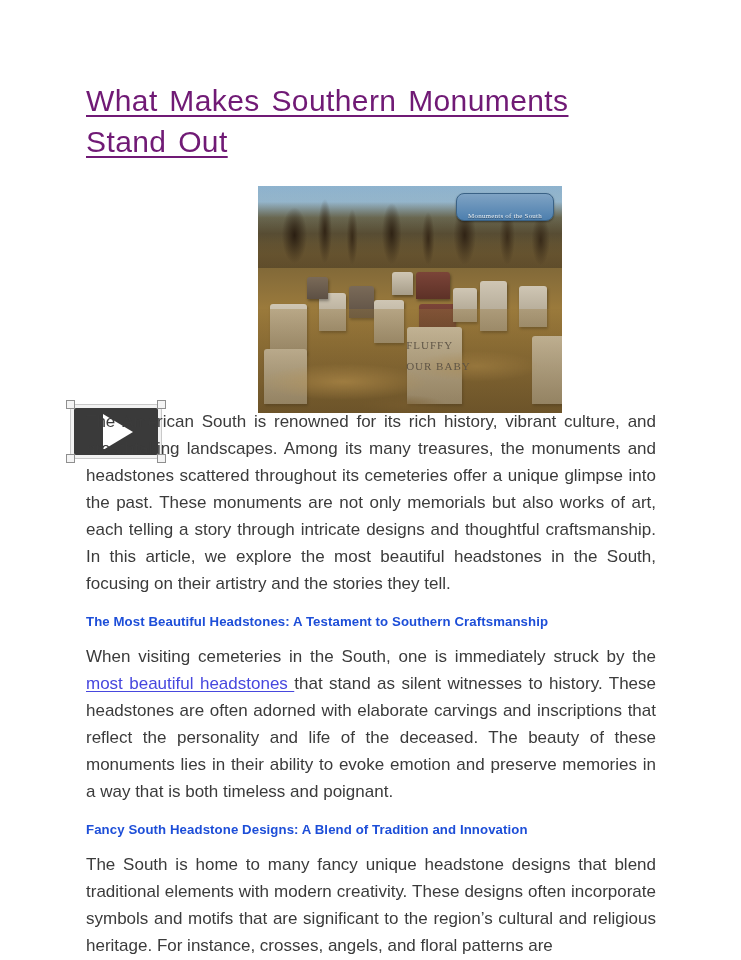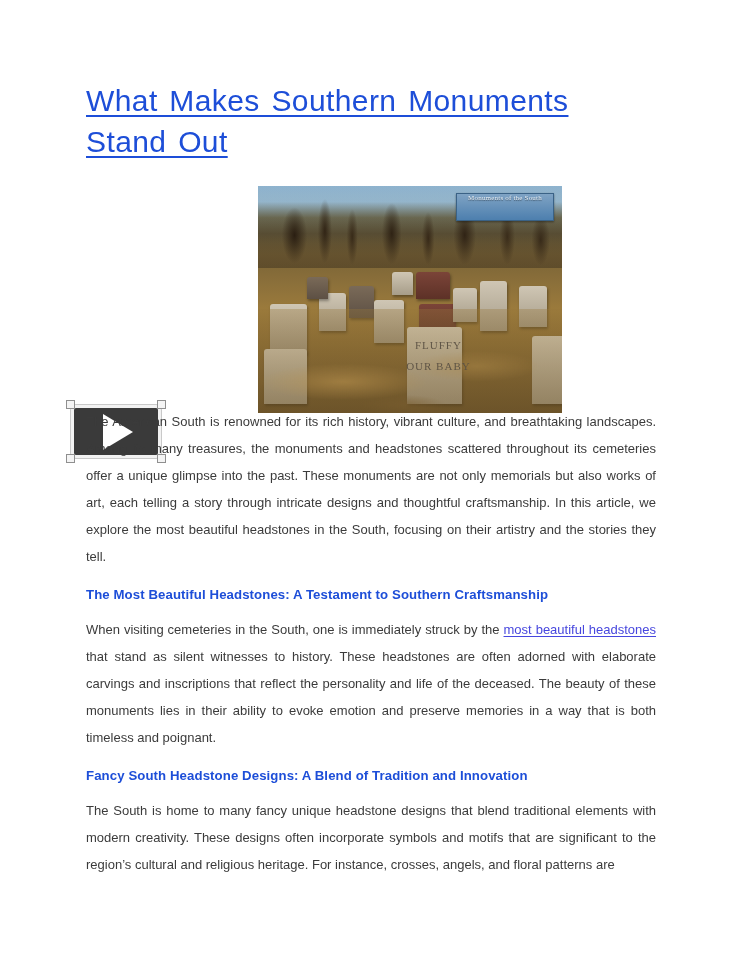--- a/index.html
+++ b/index.html
@@ -30,21 +30,21 @@
     width: 568px;
   }
 
   
   .doc-title {
     margin: 0;
     font-family: "Liberation Sans", sans-serif;
     font-size: 30px;
     font-weight: 400;
     line-height: 41px;
-    color: #1d4ed8;
+    color: #701a75;
     letter-spacing: 0.4px;
     word-spacing: 3px;
     text-decoration: underline;
     text-underline-offset: 4px;
     text-decoration-thickness: 1.5px;
   }
 
   
   .media-zone {
     position: relative;
@@ -114,44 +114,43 @@
   .hs.pale { background: linear-gradient(to bottom, #e2dccd, #bdb5a2); }
 
   .hero-sign {
     position: absolute;
     right: 8px;
     top: 7px;
     width: 96px;
     height: 26px;
     background: linear-gradient(to bottom, #7fa3c4, #4d7fae);
     border: 1px solid #3a6286;
-    border-radius: 0;
+    border-radius: 8px;
     display: flex;
-    align-items: flex-start;
+    align-items: flex-end;
     justify-content: center;
     box-shadow: 0 1px 2px rgba(0,0,0,.4);
   }
   .hero-sign-text {
     font-family: "Liberation Serif", serif;
     font-size: 7px;
     color: #eaf2f8;
     letter-spacing: .2px;
     white-space: nowrap;
     text-shadow: 0 1px 1px rgba(0,0,0,.5);
   }
   .hero-caption {
     position: absolute;
     left: 50%;
     bottom: 16%;
     transform: translateX(-6%);
     font-family: "Liberation Serif", serif;
     font-size: 11px;
     letter-spacing: 1px;
     color: #5c5244;
-    text-align: center;
     line-height: 1.9;
     opacity: .95;
   }
 
   
   .play-placeholder {
     position: absolute;
     left: -20px;
     top: 230px;
     width: 100px;
@@ -192,21 +191,21 @@
   .body-block {
     position: absolute;
     left: 86px;
     top: 408px;
     width: 570px;
   }
 
   p.para {
     margin: 0 0 14px 0;
     font-family: "Liberation Sans", sans-serif;
-    font-size: 13px;
+    font-size: 17px;
     line-height: 27px;
     color: #3b3b3b;
     text-align: justify;
     text-justify: inter-word;
   }
 
   h2.subhead {
     margin: 14px 0 10px 0;
     font-family: "Liberation Sans", sans-serif;
     font-size: 13.2px;

